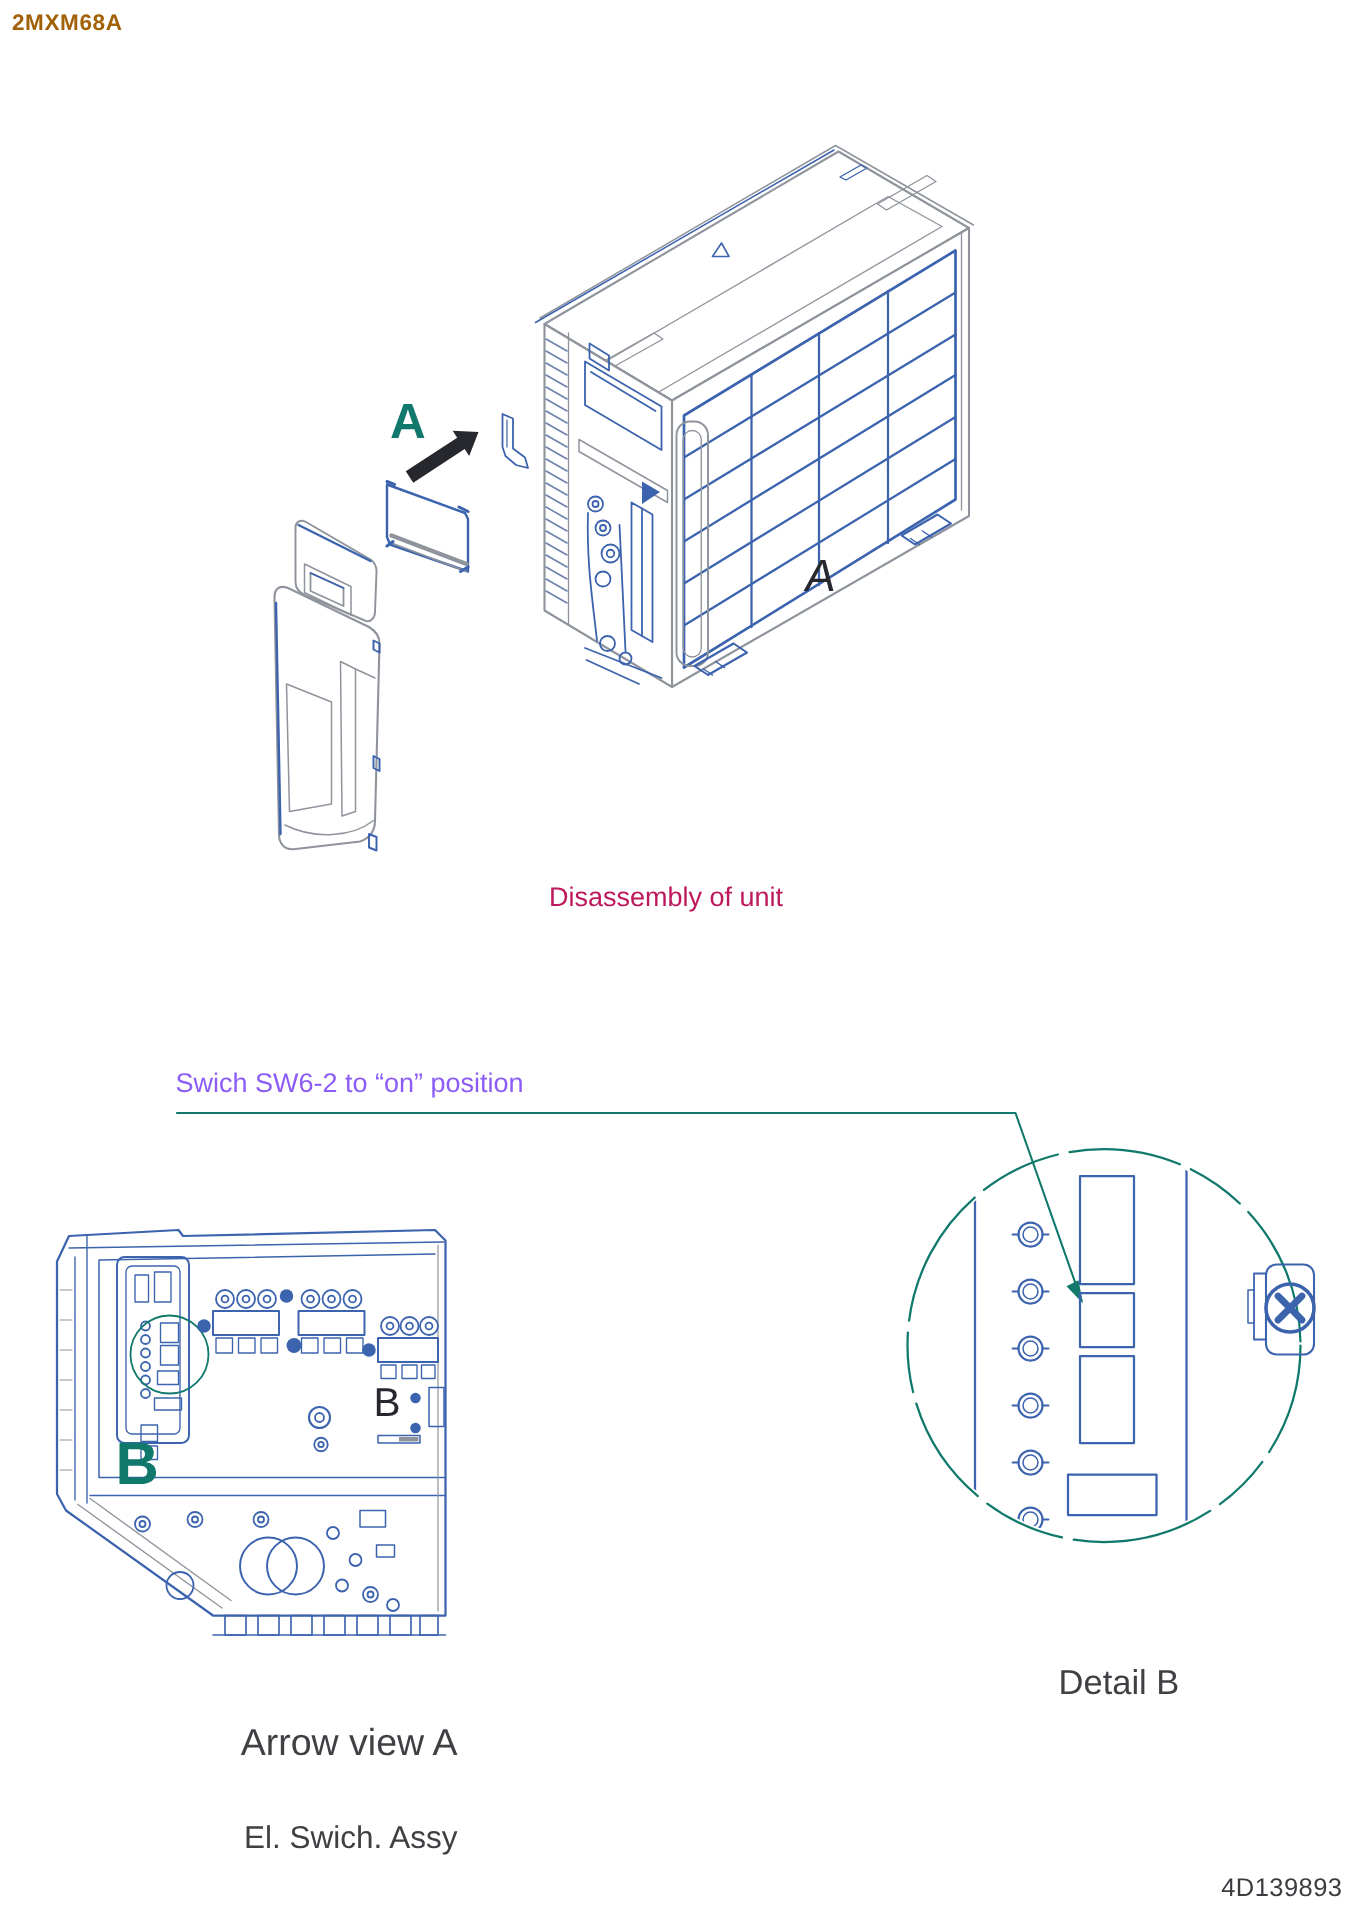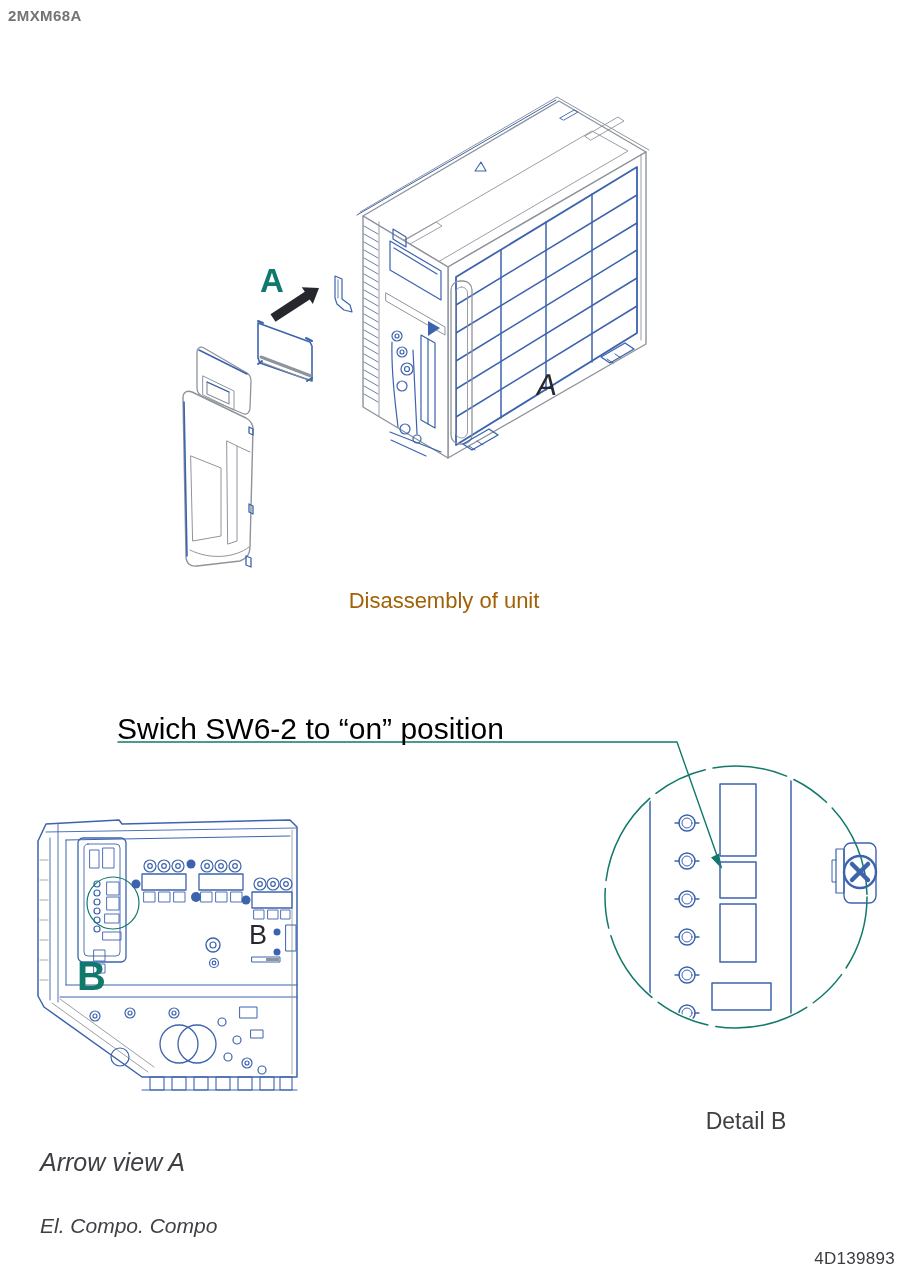--- a/index.html
+++ b/index.html
@@ -1,28 +1,28 @@
 <!DOCTYPE html>
 <html><head>
 <meta charset="utf-8">
 <style>
   html,body{margin:0;padding:0;background:#ffffff;}
   #page{position:relative;width:905px;height:1280px;background:#ffffff;overflow:hidden;
         font-family:"Liberation Sans","DejaVu Sans",sans-serif;}
   #artwork{position:absolute;left:0;top:0;}
   .lbl{position:absolute;white-space:pre;}
-  .model{left:8px;top:7px;font-size:15px;font-weight:bold;color:#737373;letter-spacing:.4px;}
+  .model{left:8px;top:7px;font-size:15px;font-weight:bold;color:#a16207;letter-spacing:.4px;}
   .docnum{right:10px;top:1249px;font-size:17px;font-weight:normal;color:#3a3c40;letter-spacing:.3px;}
-  .caption-main{left:294px;top:588px;width:300px;text-align:center;font-size:22px;color:#a16207;}
-  .switch-note{left:117px;top:712px;font-size:30px;color:#000000;}
+  .caption-main{left:294px;top:588px;width:300px;text-align:center;font-size:18px;color:#be185d;}
+  .switch-note{left:117px;top:712px;font-size:18px;color:#8b5cf6;}
   .callout-a{left:260px;top:262px;font-size:33px;font-weight:600;color:#10796b;}
   .grille-a{left:537px;top:368px;font-size:30px;color:#26282d;transform:skewX(-8deg);}
   .callout-b{left:77px;top:954px;font-size:40px;font-weight:600;color:#10796b;}
   .board-b{left:249px;top:920px;font-size:27px;color:#26282d;}
-  .arrowview{left:40px;top:1111px;width:265px;text-align:left;color:#3e4044;font-style:italic;}
+  .arrowview{left:40px;top:1111px;width:265px;text-align:right;color:#3e4044;}
   .arrowview .l1{font-size:25px;line-height:30px;}
   .arrowview .l2{font-size:21px;line-height:26px;}
   .detailcap{left:656px;top:1108px;width:180px;text-align:center;font-size:23px;color:#3e4044;}
 </style>
 </head>
 <body>
 
 <div id="page">
 
 <svg id="artwork" width="905" height="1280" viewBox="0 0 905 1280" fill="none" stroke-linecap="round" stroke-linejoin="round">
@@ -273,20 +273,20 @@
 
 <div class="lbl caption-main">Disassembly of unit</div>
 
 <div class="lbl switch-note">Swich SW6-2 to “on” position</div>
 
 <div class="lbl callout-b">B</div>
 <div class="lbl board-b">B</div>
 
 <div class="lbl arrowview">
   <div class="l1">Arrow view A</div>
-  <div class="l2">El. Compo. Compo</div>
+  <div class="l2">El. Swich. Assy</div>
 </div>
 
 <div class="lbl detailcap">Detail B</div>
 
 <div class="lbl docnum">4D139893</div>
 
 </div>
 
 </body></html>

